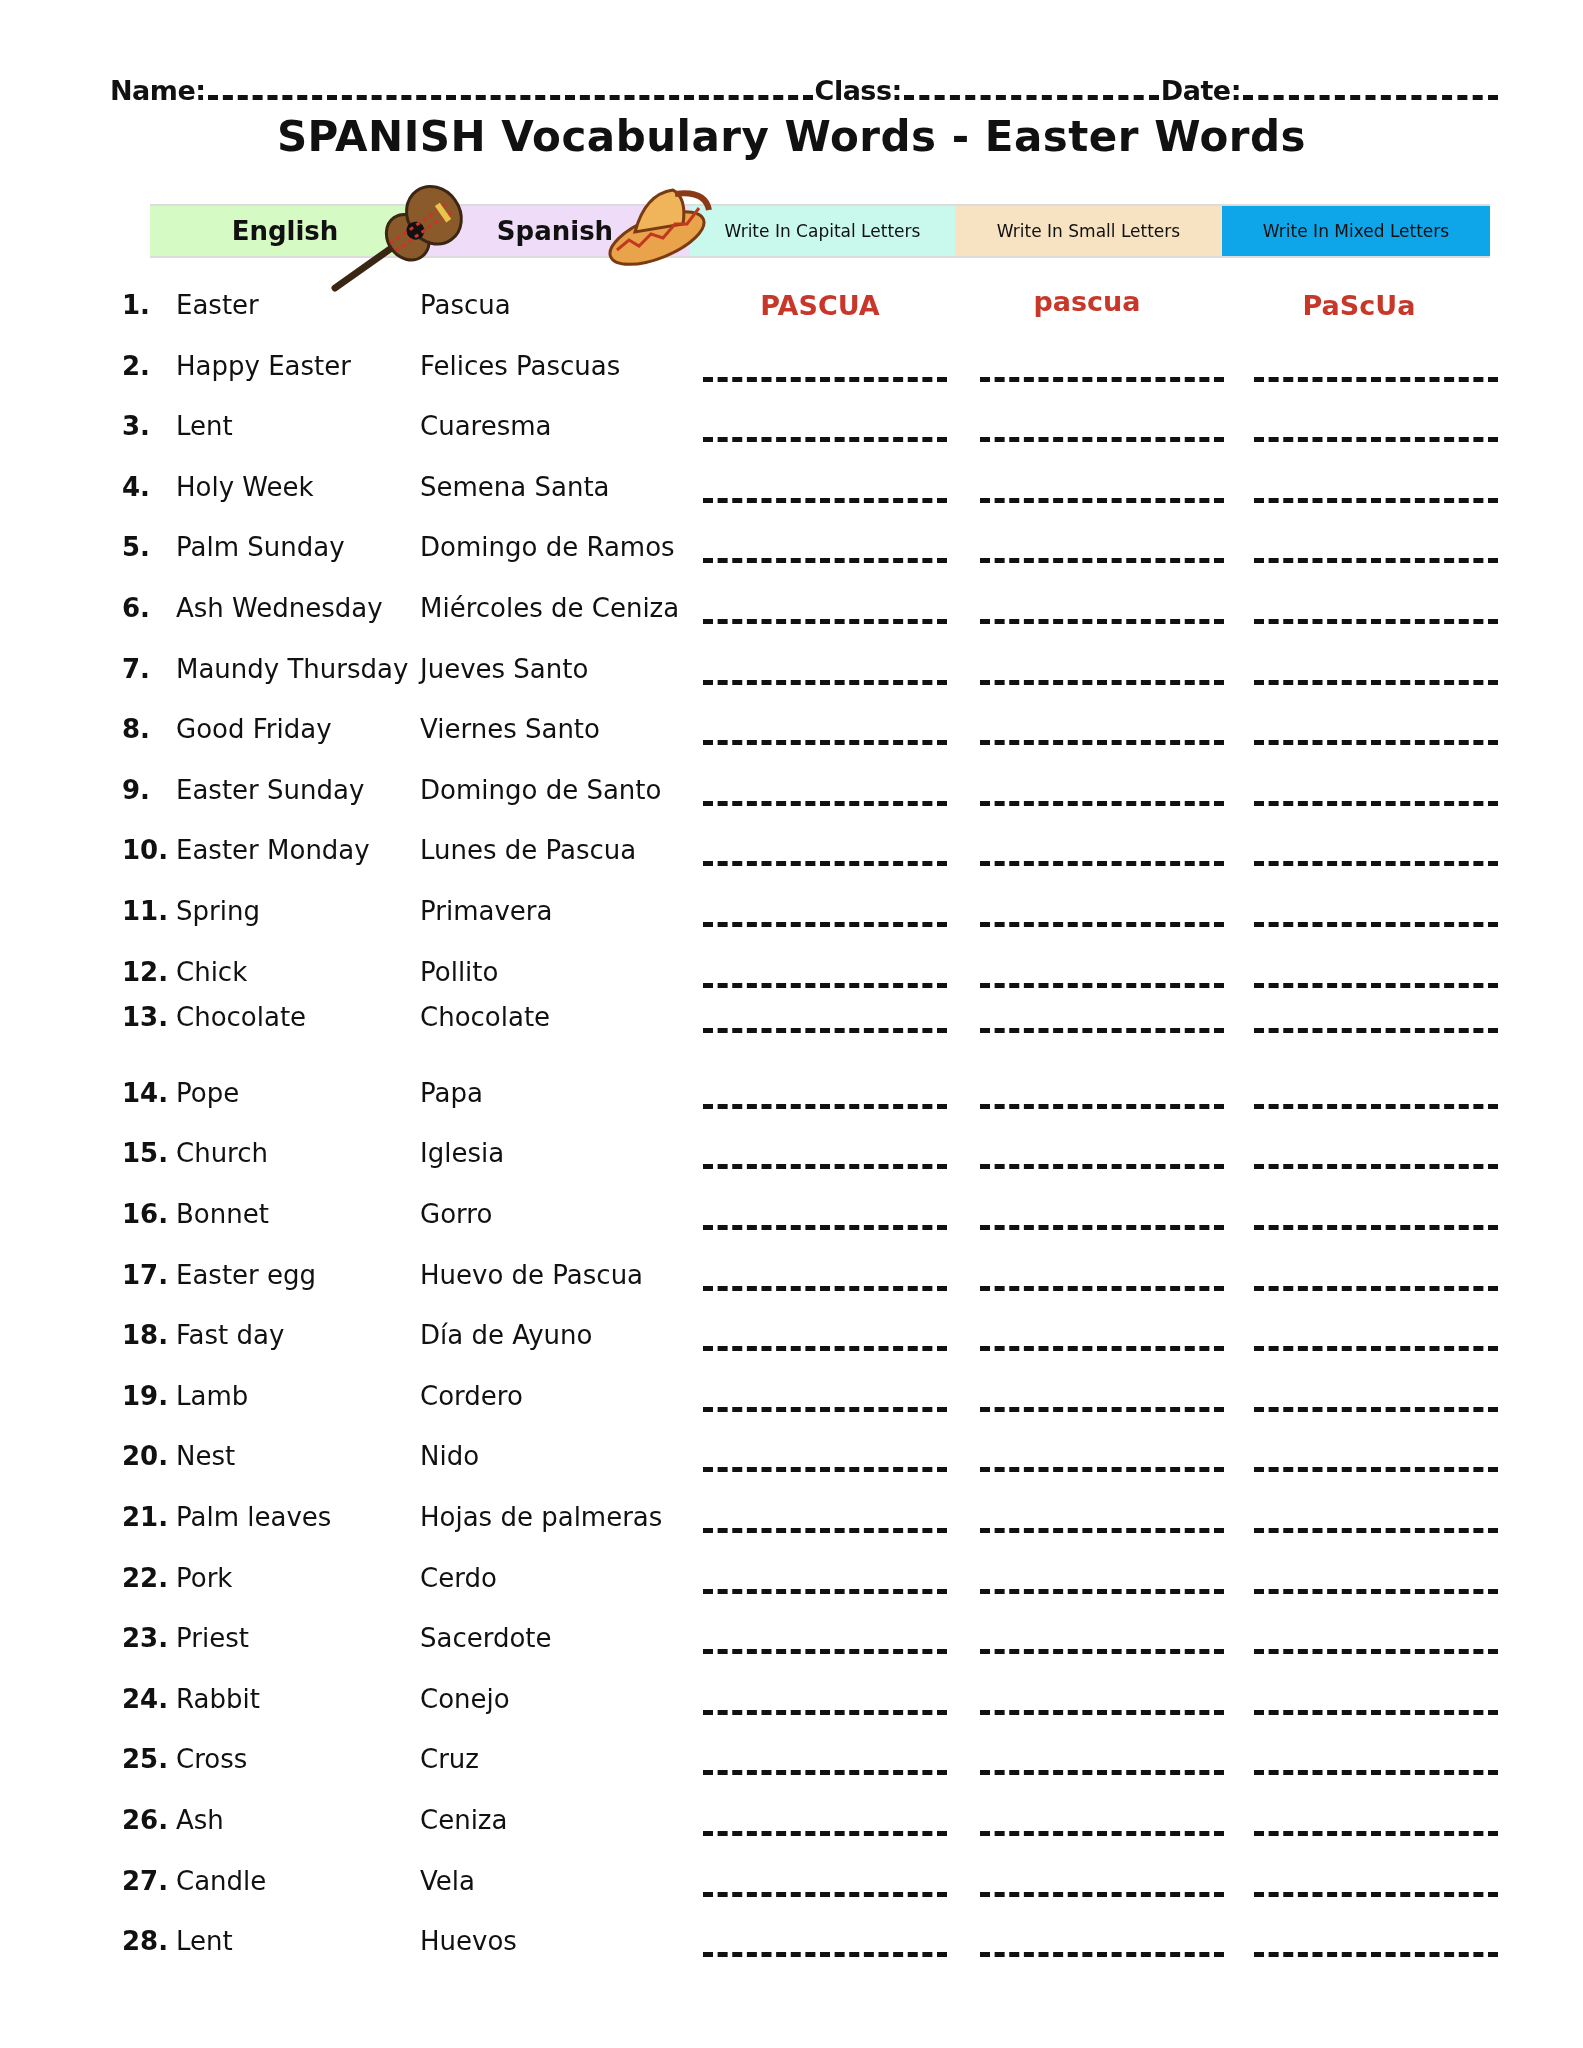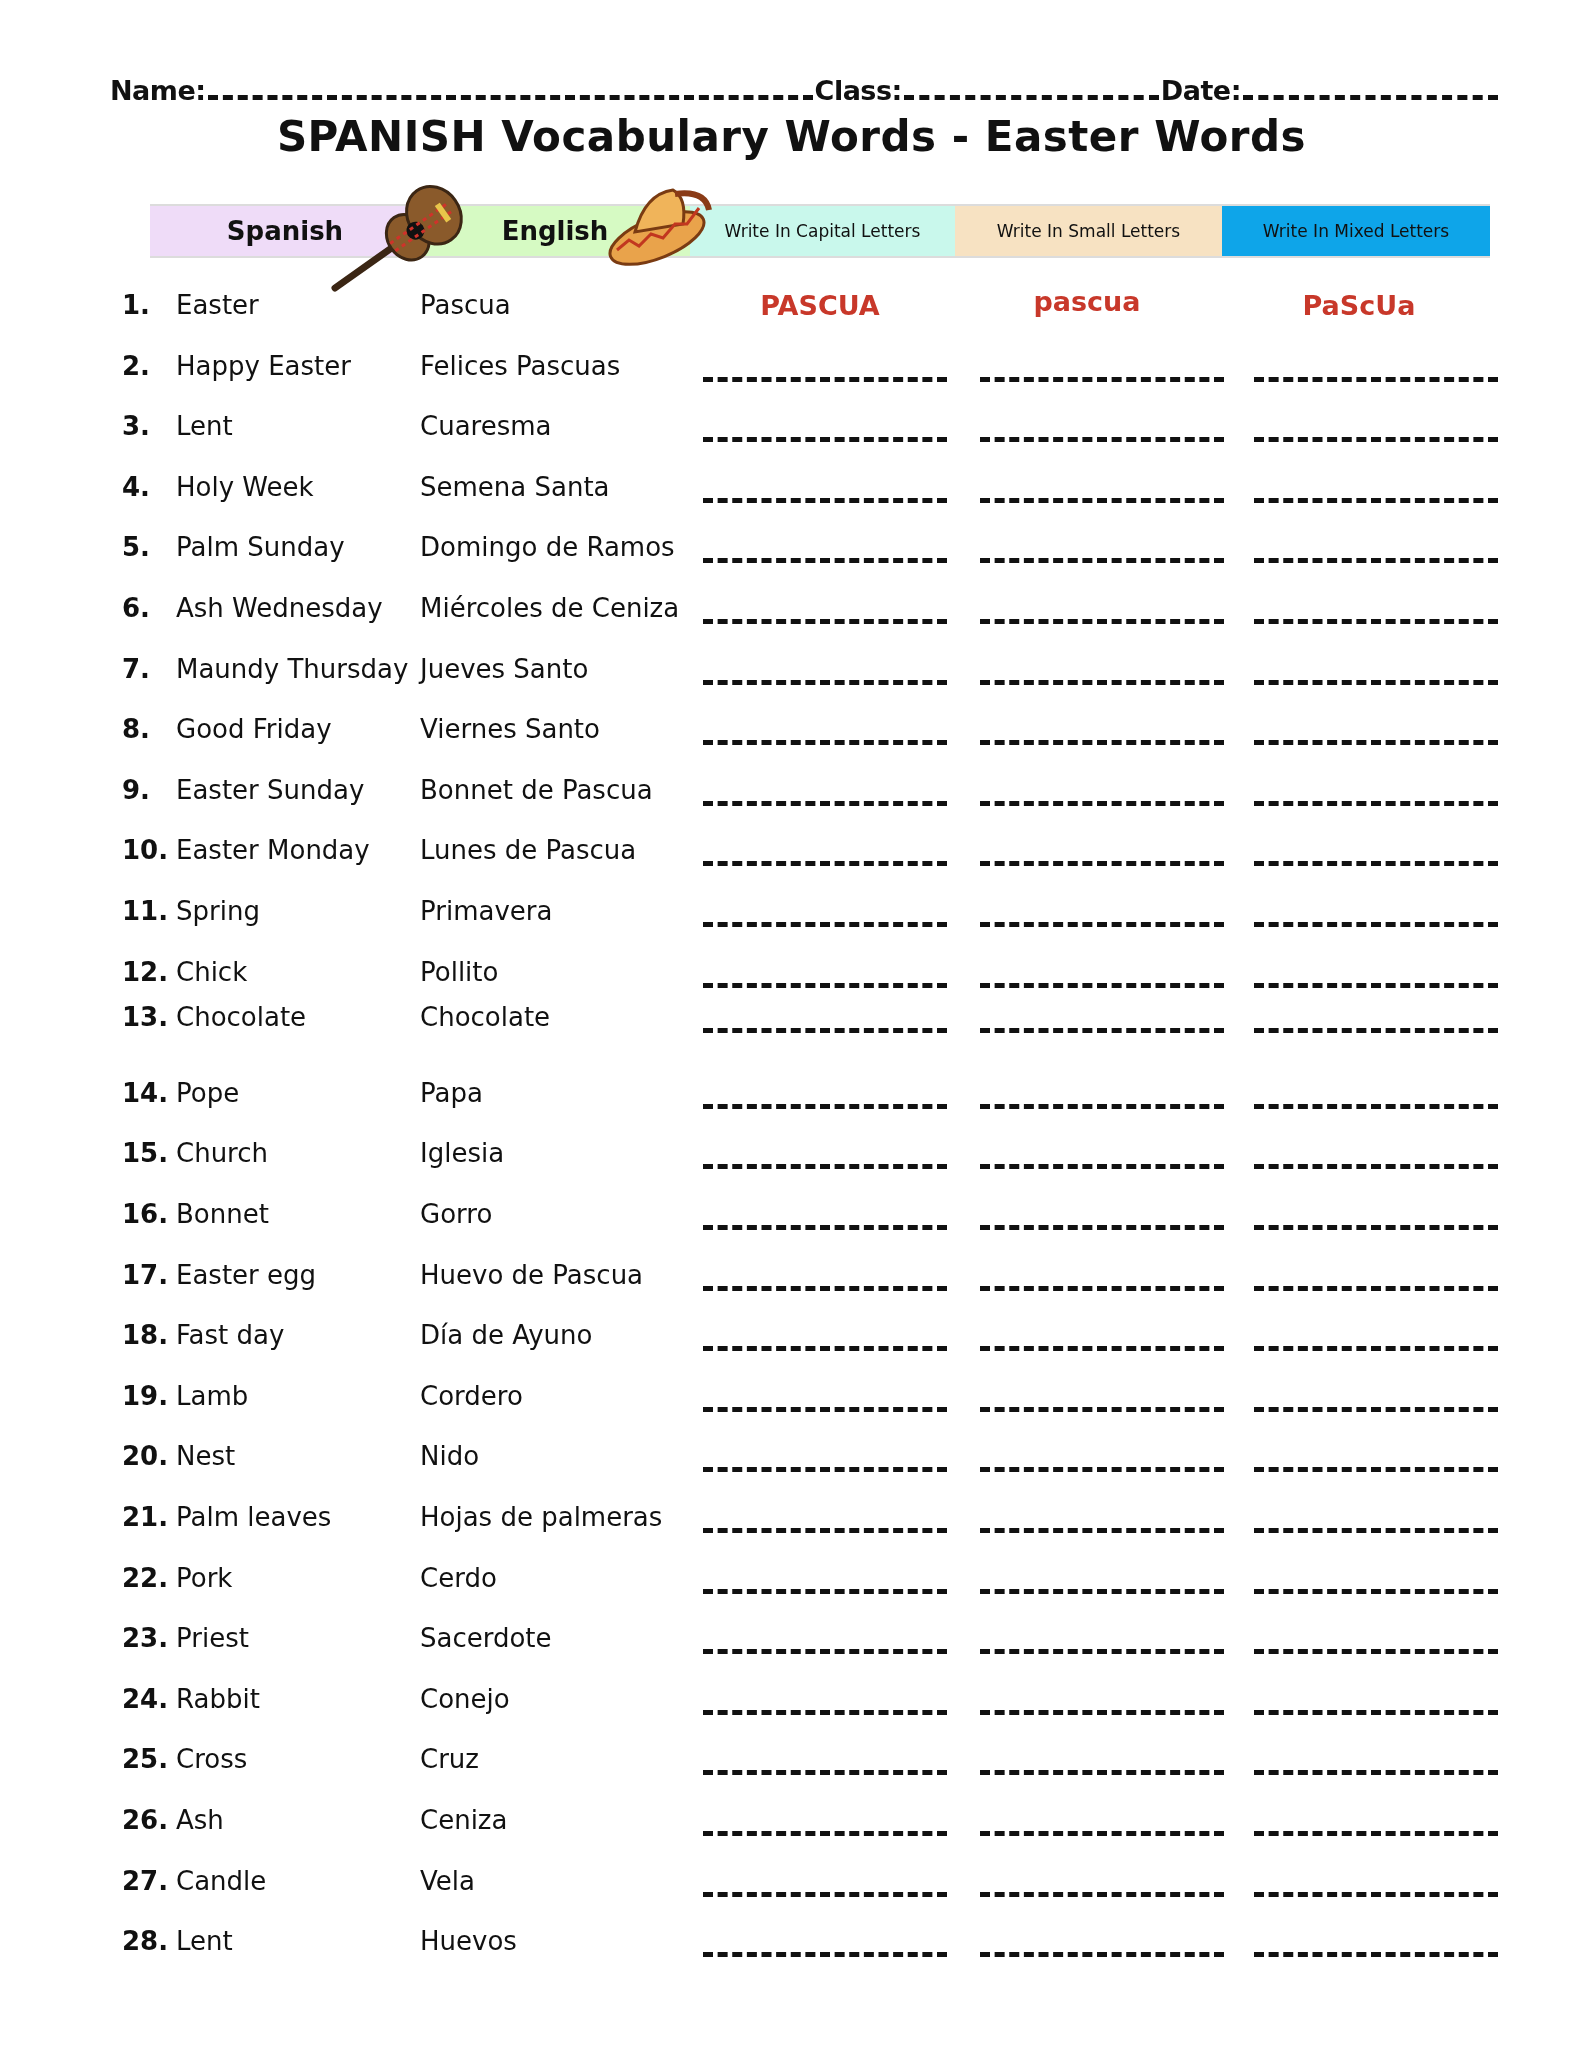--- a/index.html
+++ b/index.html
@@ -34,22 +34,22 @@
   <span class="blank" style="flex:0 0 605px"></span>
   <span class="lbl">Class:</span>
   <span class="blank"></span>
   <span class="lbl">Date:</span>
   <span class="blank"></span>
 </div>
 
 <div class="abs title">SPANISH Vocabulary Words - Easter Words</div>
 
 <div class="abs header-bar">
+  <div class="hcell big" style="width:270px;background:#d6fac3">English</div>
   <div class="hcell big" style="width:270px;background:#efdcf8">Spanish</div>
-  <div class="hcell big" style="width:270px;background:#d6fac3">English</div>
   <div class="hcell small" style="width:265px;background:#c9f8ec">Write In Capital Letters</div>
   <div class="hcell small" style="width:267px;background:#f7e2c2">Write In Small Letters</div>
   <div class="hcell small" style="width:268px;background:#0ea5e9">Write In Mixed Letters</div>
 </div>
 
 <svg class="deco" style="left:325px;top:180px" width="150" height="115" viewBox="0 0 150 115">
   <line x1="10" y1="108" x2="75" y2="62" stroke="#3b2614" stroke-width="7" stroke-linecap="round"></line>
   <g transform="rotate(-35 95 45)">
     <ellipse cx="78" cy="48" rx="20" ry="24" fill="#8a5a2b" stroke="#3b2614" stroke-width="3"></ellipse>
     <ellipse cx="112" cy="45" rx="26" ry="30" fill="#8a5a2b" stroke="#3b2614" stroke-width="3"></ellipse>
@@ -128,21 +128,21 @@
       <span class="num txt">8.</span>
       <span class="eng txt">Good Friday</span>
       <span class="spa txt">Viernes Santo</span>
       <span class="dash" style="left:703px;width:244px"></span>
       <span class="dash" style="left:980px;width:244px"></span>
       <span class="dash" style="left:1254px;width:244px"></span>
     </div>
     <div class="row" style="top: 770.8px;">
       <span class="num txt">9.</span>
       <span class="eng txt">Easter Sunday</span>
-      <span class="spa txt">Bonnet de Pascua</span>
+      <span class="spa txt">Domingo de Santo</span>
       <span class="dash" style="left:703px;width:244px"></span>
       <span class="dash" style="left:980px;width:244px"></span>
       <span class="dash" style="left:1254px;width:244px"></span>
     </div>
     <div class="row" style="top: 831.4px;">
       <span class="num txt">10.</span>
       <span class="eng txt">Easter Monday</span>
       <span class="spa txt">Lunes de Pascua</span>
       <span class="dash" style="left:703px;width:244px"></span>
       <span class="dash" style="left:980px;width:244px"></span>

